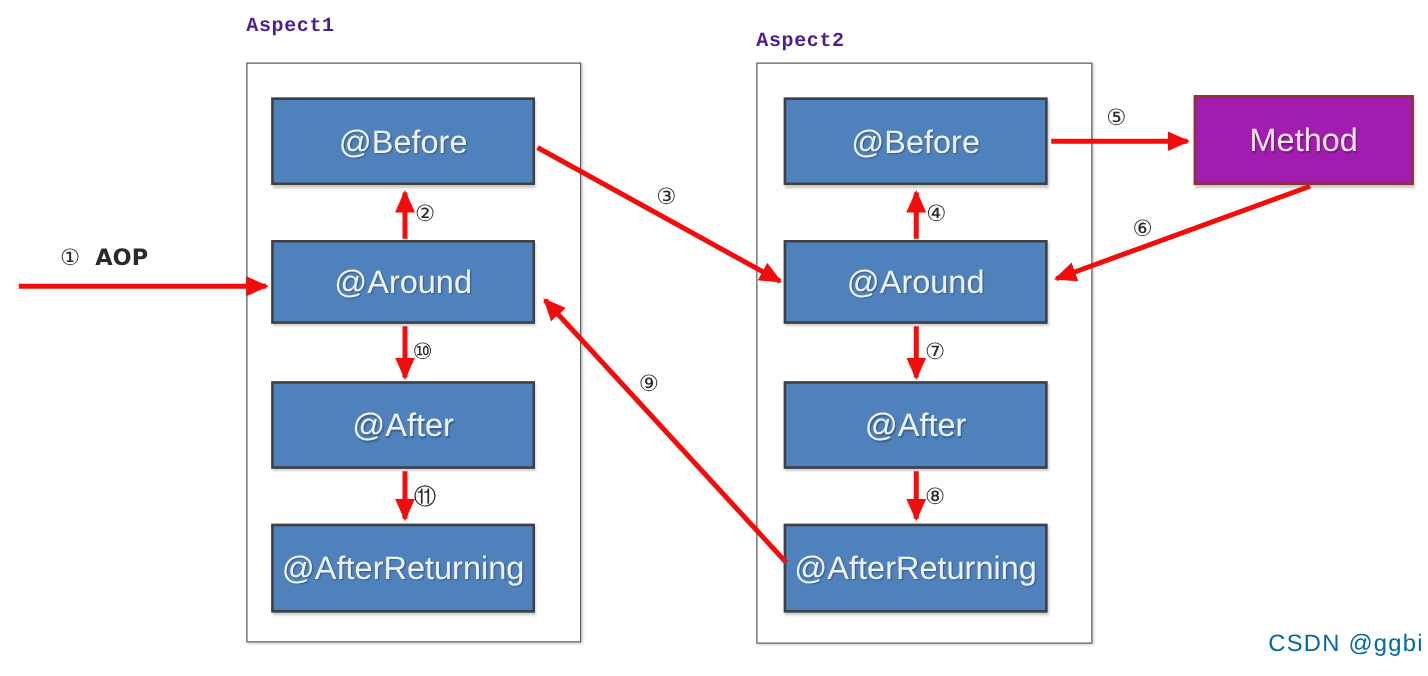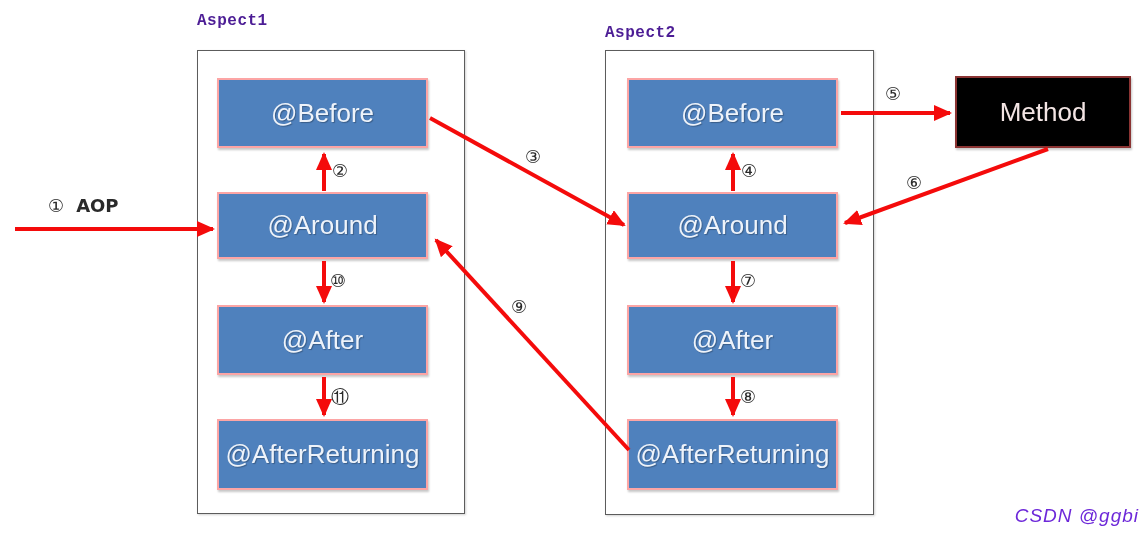--- a/index.html
+++ b/index.html
@@ -21,49 +21,48 @@
     font-family:"Liberation Mono","DejaVu Sans Mono",monospace;
     font-size:16px;
     font-weight:bold;
     color:#4c1d95;
     letter-spacing:0.5px;
   }
   .node {
     position:absolute;
     display:flex; align-items:center; justify-content:center;
     background:#4f81bd;
-    border:2px solid #fca5a5;
+    border:2px solid #404040;
     color:#eef3fa;
     font-size:26px;
     text-shadow:1px 1px 1px rgba(0,0,0,0.28);
     box-shadow:1px 2px 2px rgba(0,0,0,0.22);
     box-sizing:border-box;
     white-space:nowrap;
   }
   .node.method {
-    background:#000000;
+    background:#a21caf;
     border-color:#8b3433;
     color:#f3e5e4;
   }
   .overlay {
     position:absolute; left:0; top:0;
     pointer-events:none;
   }
   .edge-label {
     font-family:"DejaVu Sans","Liberation Sans",sans-serif;
     font-size:18px;
     fill:#2a2a2a;
   }
   .watermark {
     position:absolute;
     right:3px; top:505px;
     font-size:19px;
-    color:#6d28d9;
+    color:#0369a1;
     letter-spacing:1px;
-    font-style:italic;
   }
 </style>
 </head>
 <body>
 
 <div class="canvas">
 
   <div class="group" style="left:197px; top:50px; width:266px; height:462px;"></div>
   <div class="group" style="left:605px; top:50px; width:267px; height:463px;"></div>
 

